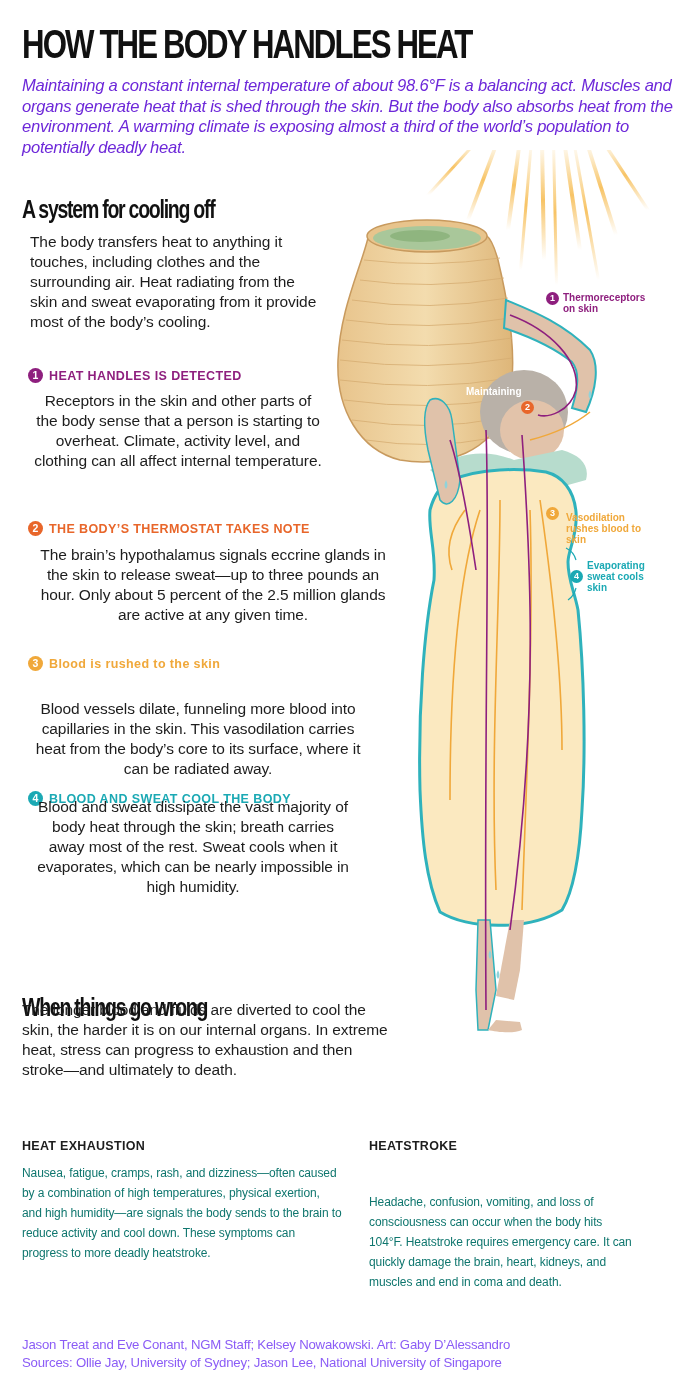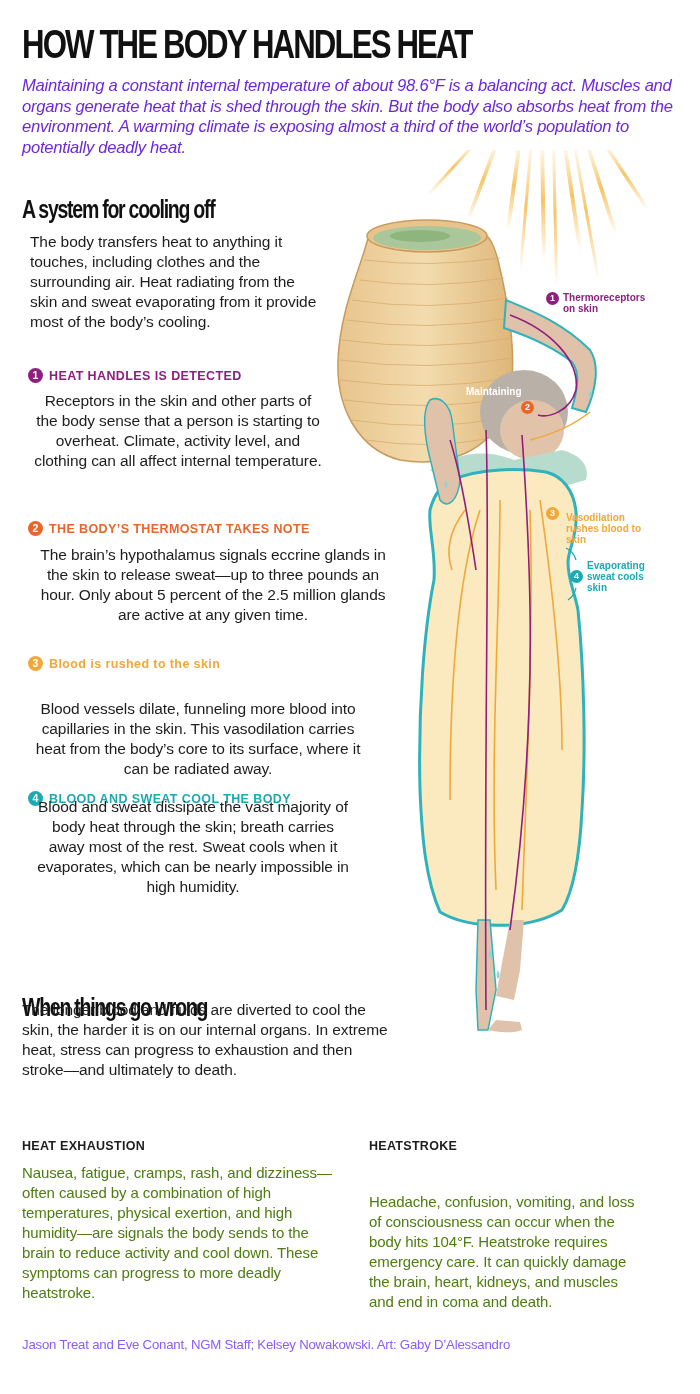--- a/index.html
+++ b/index.html
@@ -39,21 +39,21 @@
       font-size: 10.5px; font-weight: 700; letter-spacing: 0; line-height: 1;
     }
     .step-body {
       position: absolute; left: 33px;
       font-size: 15.5px; line-height: 20px; color: #1d1d1d; letter-spacing: -0.1px; text-align: center;
     }
     .col-head {
       position: absolute; font-weight: 700; font-size: 12.5px; letter-spacing: 0.3px; color: #1d1d1d;
     }
     .col-body {
-      position: absolute; font-size: 15px; line-height: 20px; color: #4d7c0f; letter-spacing: -0.1px;
+      position: absolute; font-size: 12px; line-height: 20px; color: #0f766e; letter-spacing: -0.1px;
     }
     .credits {
       position: absolute; left: 22px; top: 1336px; width: 660px;
       font-size: 13.2px; line-height: 18px; color: #8b5cf6; letter-spacing: -0.2px;
     }
     .illus { position: absolute; left: 300px; top: 150px; width: 400px; height: 900px; }
     .lbl { position: absolute; font-weight: 700; font-size: 10px; line-height: 11px; }
     .lbl .badge { width: 13px; height: 13px; font-size: 9px; }
   </style>
 </head>
@@ -206,13 +206,14 @@
 <p class="body-text" style="top:1000px; width:370px;">The longer blood and fluids are diverted to cool the skin, the harder it is on our internal organs. In extreme heat, stress can progress to exhaustion and then stroke—and ultimately to death.</p>
 
 <div class="col-head" style="left:22px; top:1139px;">HEAT EXHAUSTION</div>
 <p class="col-body" style="left:22px; top:1163px; width:320px;">Nausea, fatigue, cramps, rash, and dizziness—often caused by a combination of high temperatures, physical exertion, and high humidity—are signals the body sends to the brain to reduce activity and cool down. These symptoms can progress to more deadly heatstroke.</p>
 
 <div class="col-head" style="left:369px; top:1139px;">HEATSTROKE</div>
 <p class="col-body" style="left:369px; top:1163px; width:270px;margin-top:29px;">Headache, confusion, vomiting, and loss of consciousness can occur when the body hits 104°F. Heatstroke requires emergency care. It can quickly damage the brain, heart, kidneys, and muscles and end in coma and death.</p>
 
 <div class="credits">
   <div>Jason Treat and Eve Conant, NGM Staff; Kelsey Nowakowski. Art: Gaby D’Alessandro</div>
+  <div>Sources: Ollie Jay, University of Sydney; Jason Lee, National University of Singapore</div>
 </div>
 
 </body></html>

